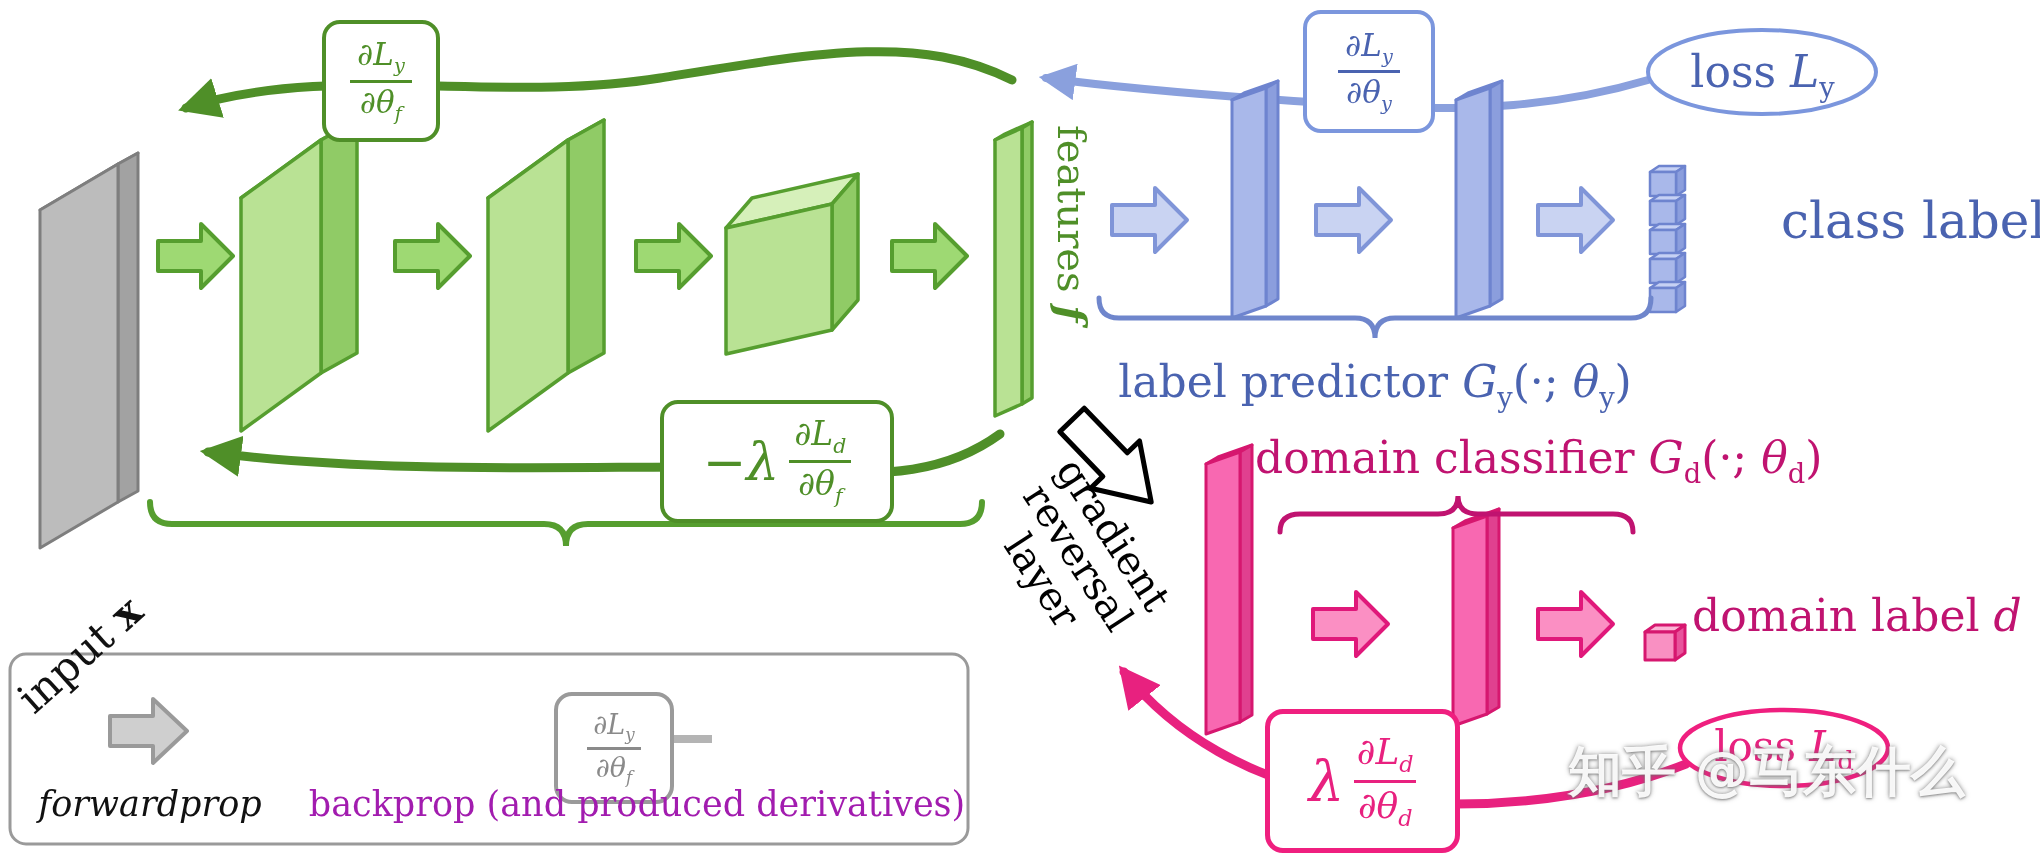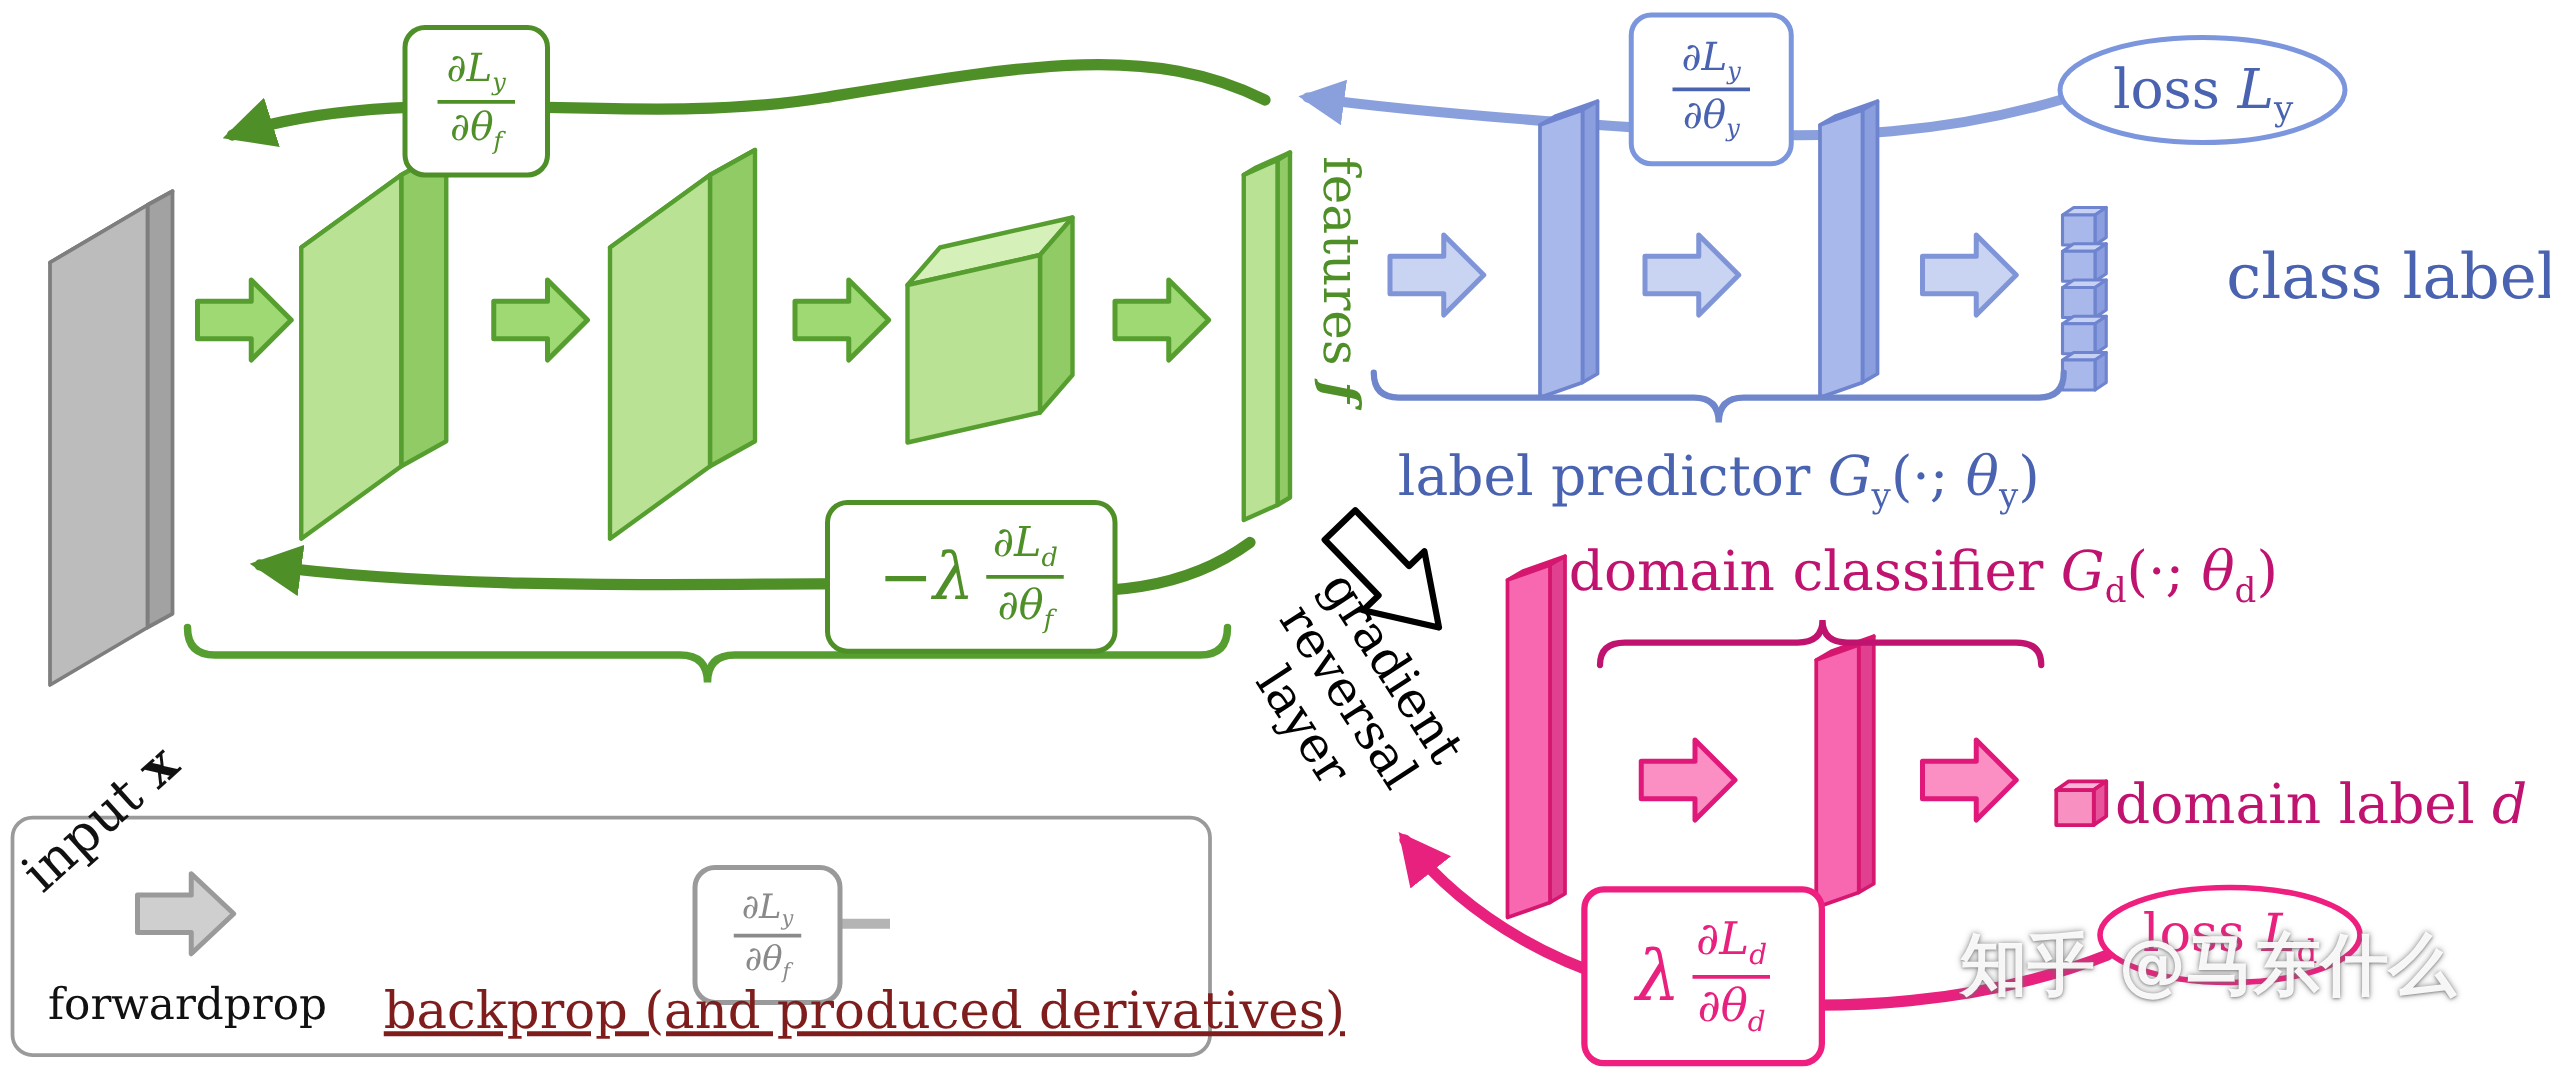--- a/index.html
+++ b/index.html
@@ -222,36 +222,36 @@
 </div>
 
 <div class="lbl pinkdark-t center" style="left:1255px;top:432px;width:510px;font-size:44px;">
   <span>domain classifier </span><i>G</i><sub>d</sub><span>(·; </span><i>θ</i><sub>d</sub><span>)</span>
 </div>
 
 <div class="lbl blue-t" style="left:1745px;top:192px;font-size:50px;margin-left:36px;">
   <span>class label </span><i>y</i>
 </div>
 
-<div class="lbl pinkdark-t" style="left:1692px;top:618px;font-size:44px;">
+<div class="lbl pinkdark-t" style="left:1692px;top:590px;font-size:44px;">
   <span>domain label </span><i>d</i>
 </div>
 
 <div class="lbl blue-t center" style="left:1650px;top:46px;width:225px;font-size:44px;">
   <span>loss </span><i>L</i><sub>y</sub>
 </div>
 
 <div class="lbl pink-t center" style="left:1684px;top:722px;width:200px;font-size:42px;">
   <span>loss </span><i>L</i><sub>d</sub>
 </div>
 
 <div class="lbl grl center" style="left:958px;top:494px;width:240px;font-size:40px;color:#000;transform:rotate(57deg);">
   <div>gradient</div>
   <div>reversal</div>
   <div>layer</div>
 </div>
 
-<div class="lbl center" style="left:30px;top:784px;width:240px;font-size:35px;color:#111;">forwardprop</div>
-<div class="lbl center" style="left:307px;top:784px;width:660px;font-size:41px;color:#7f1d1d;text-decoration:underline;">backprop (and produced derivatives)</div>
+<div class="lbl center" style="left:30px;top:784px;width:240px;font-size:35px;color:#111;font-style:italic;">forwardprop</div>
+<div class="lbl center" style="left:307px;top:784px;width:660px;font-size:35px;color:#a21caf;">backprop (and produced derivatives)</div>
 
 <div class="watermark" style="left:1528px;top:736px;font-size:54px;margin-left:40px;">知乎 @马东什么</div>
 
 </div>
 
 </body></html>

